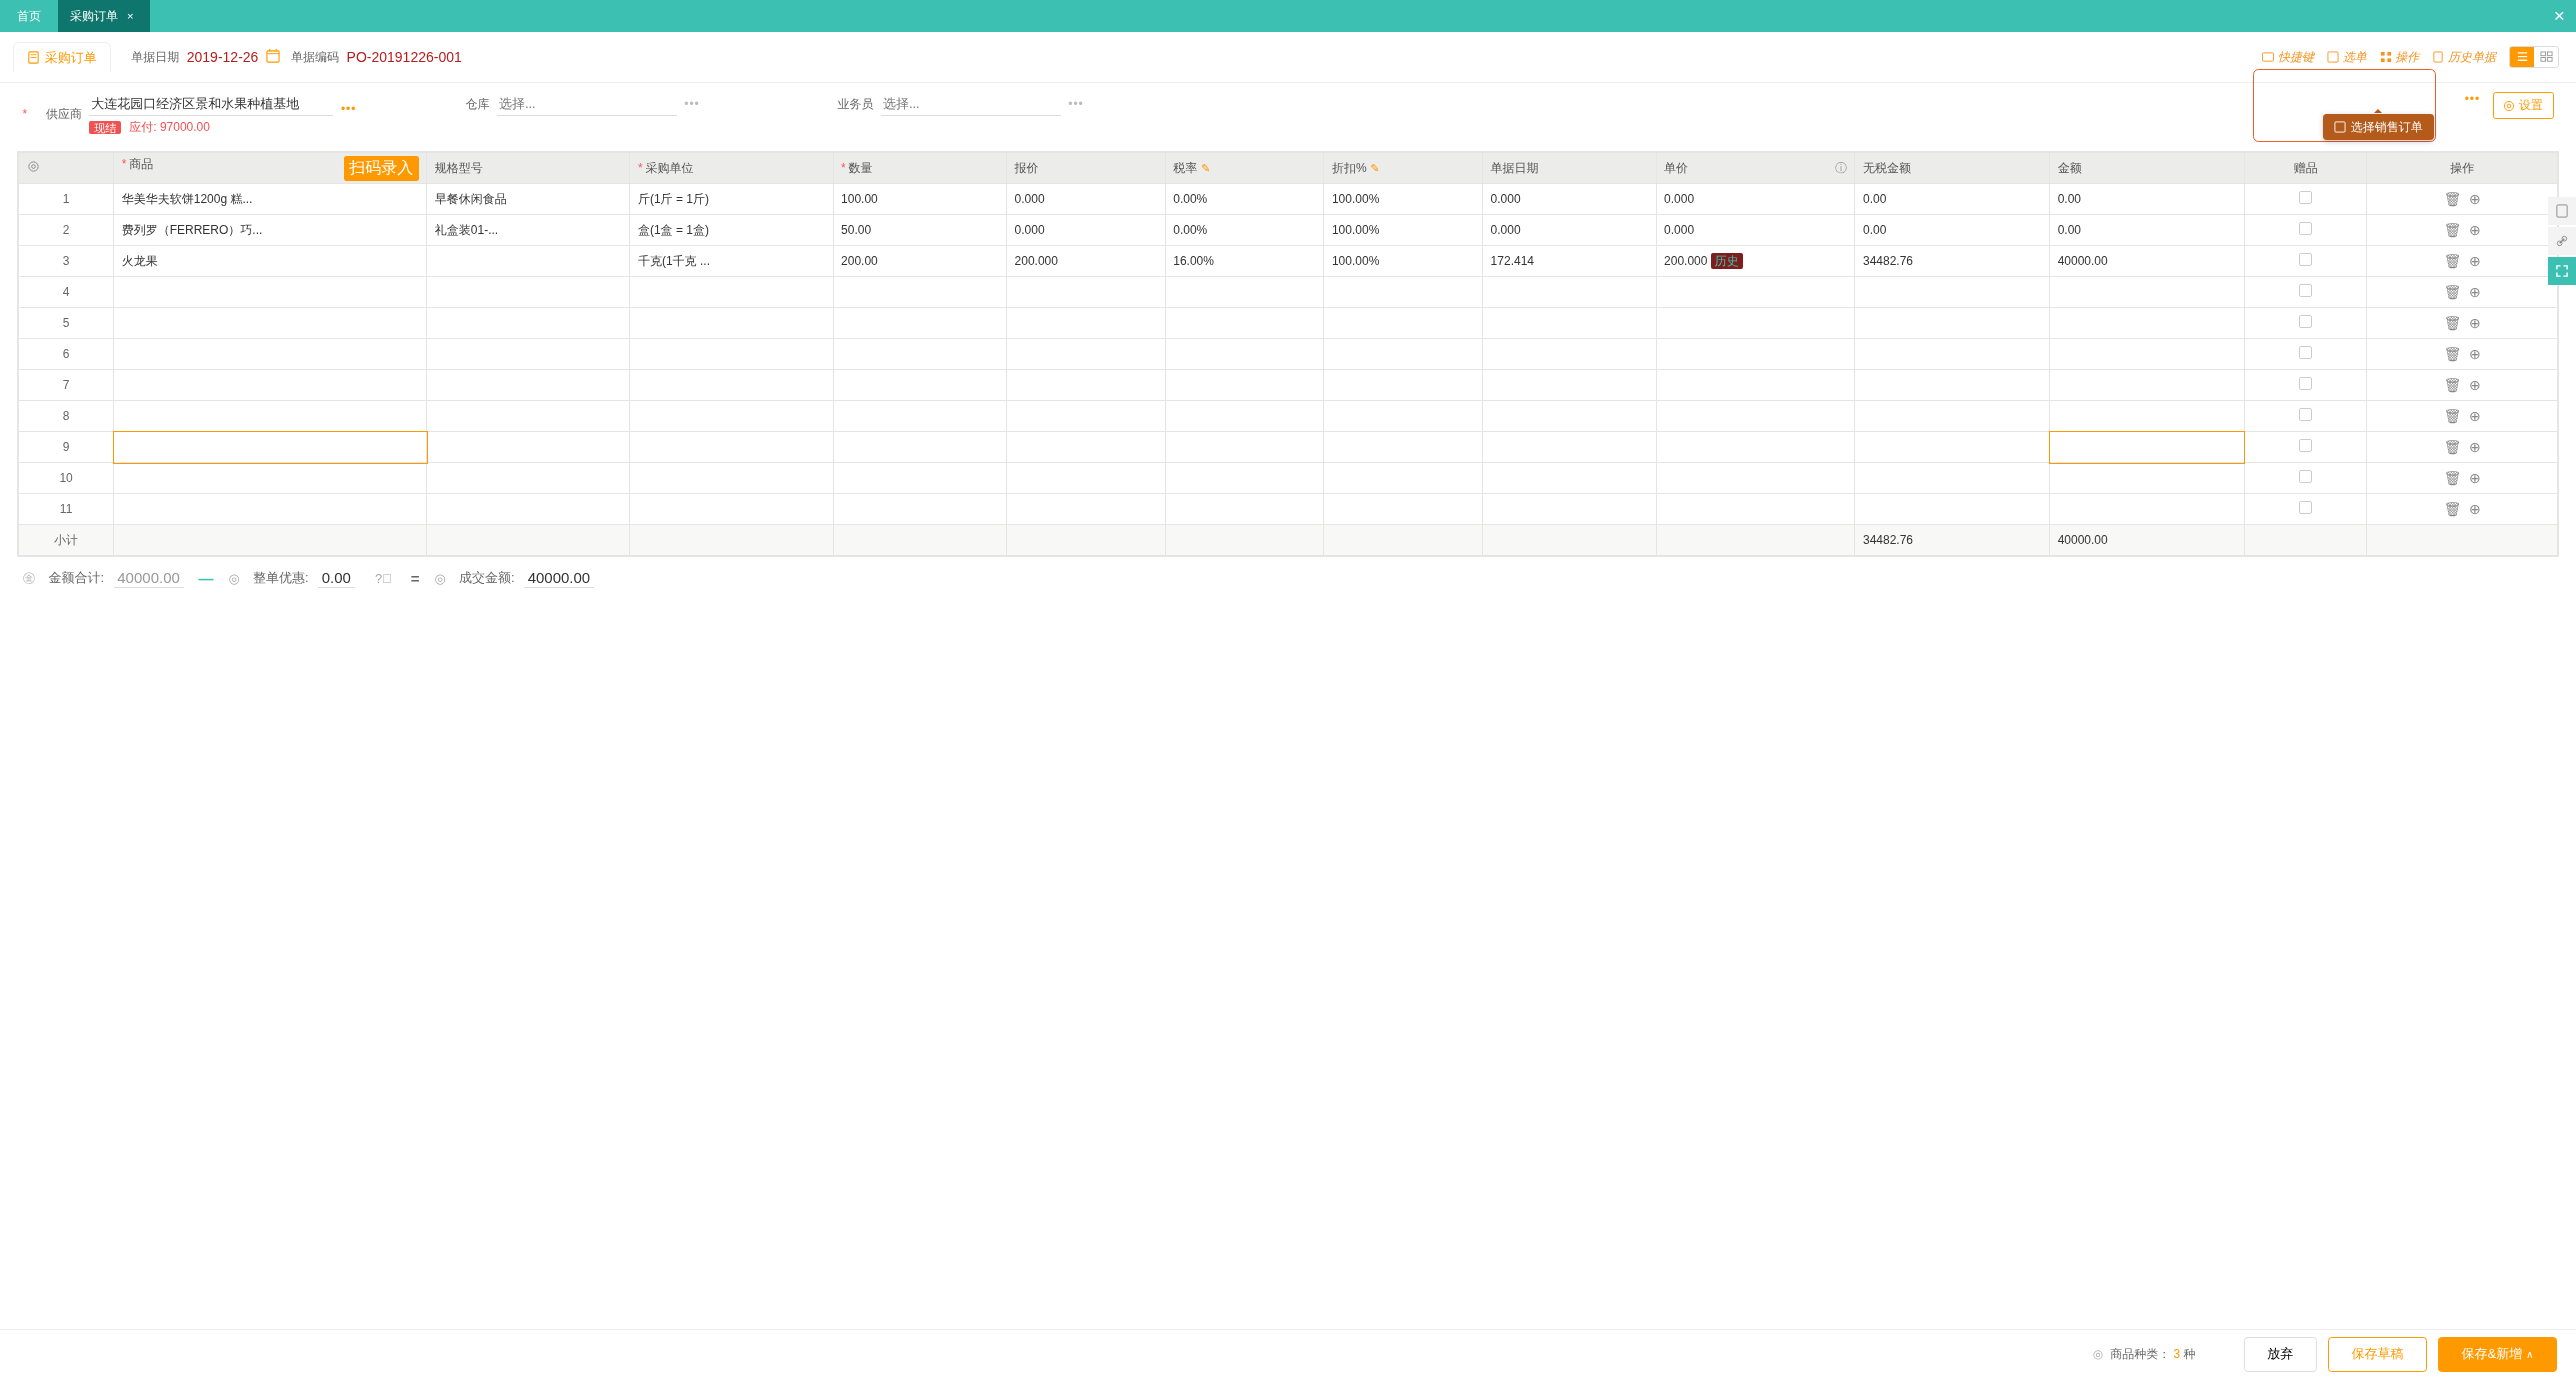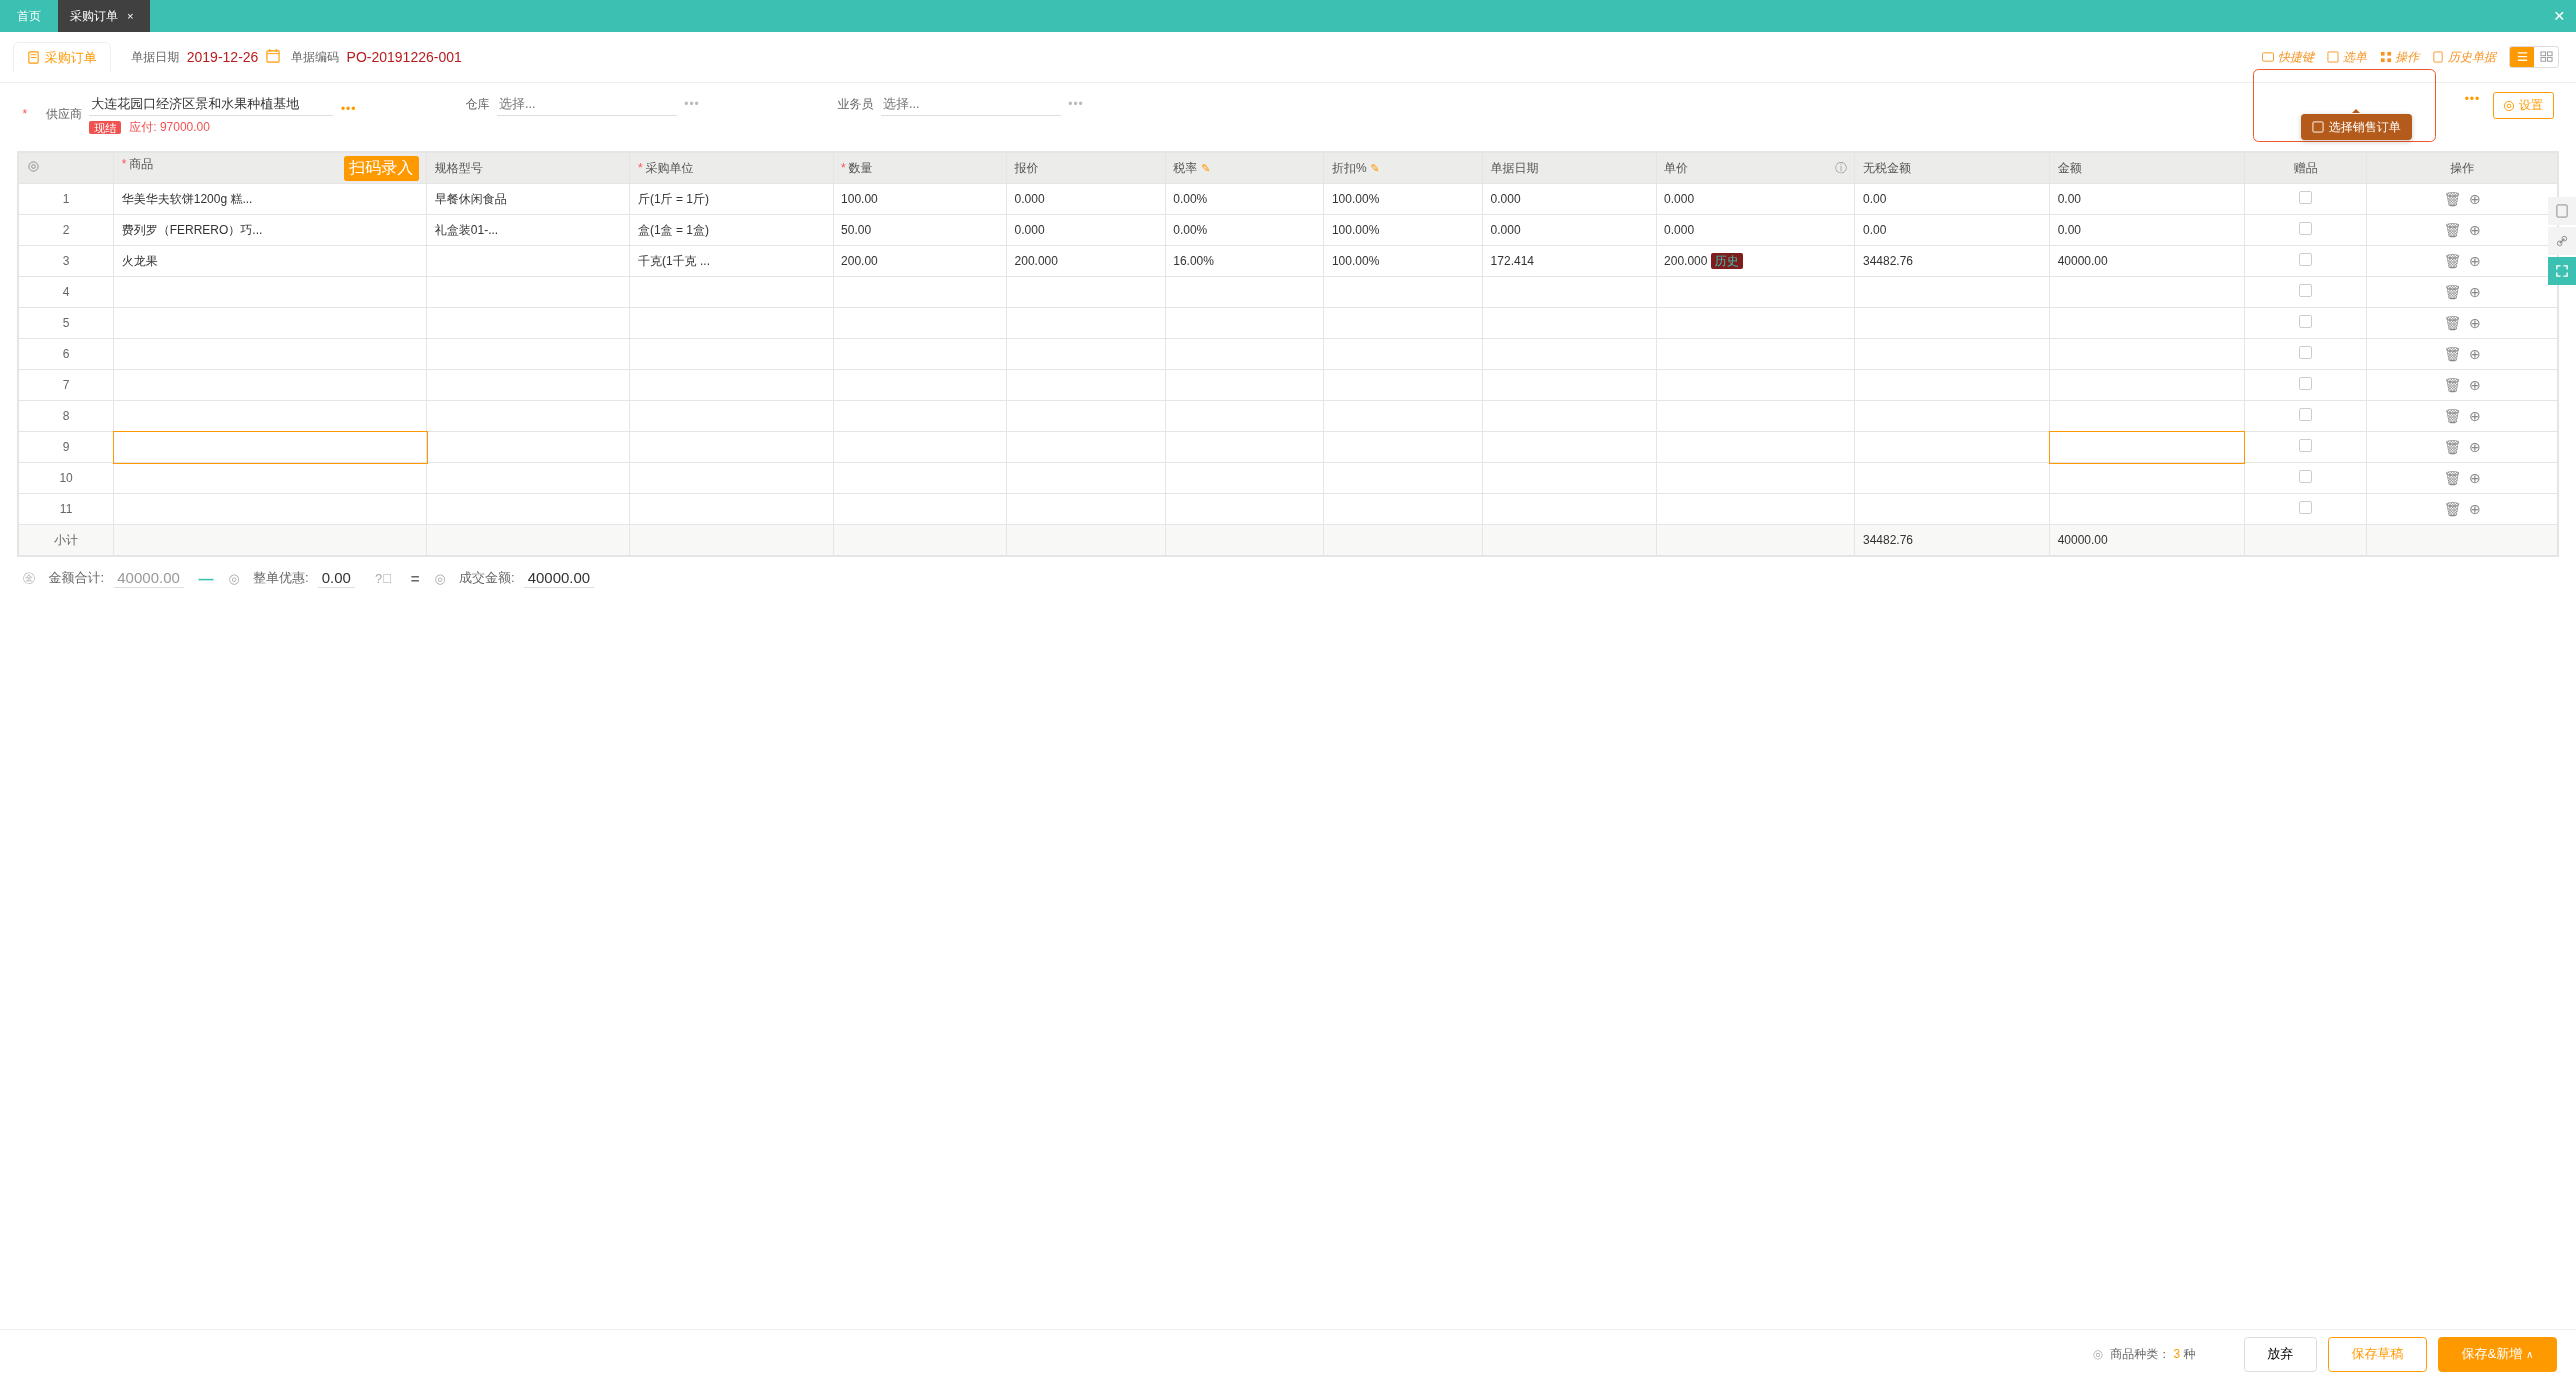--- a/index.html
+++ b/index.html
@@ -1,20 +1,20 @@
 <!DOCTYPE html>
 <html style="font-size:15px"><head>
 <meta charset="utf-8">
 <style>
 * { box-sizing: border-box; margin: 0; padding: 0; }
 body { font-family: -apple-system, "PingFang SC", "Microsoft YaHei", sans-serif; font-size: 12px; color: #333; background: #fff; }
 
 .top-bar { background: #3cc0b1; height: 32px; display: flex; align-items: center; position: relative; }
 .tab { padding: 0 17px; height: 32px; line-height: 32px; color: #fff; cursor: pointer; }
-.tab.active { background: #404040; padding-left: 12px; }
+.tab.active { background: #0f766e; padding-left: 12px; }
 .tab-close { margin-left: 5.6px; font-size: 11.2px; }
 .top-close { position: absolute; right: 11.2px; color: #fff; font-size: 19px; cursor: pointer; }
 
 .doc-header { display: flex; align-items: center; padding: 0 13px; height: 51px; border-bottom: 0.9px solid #eee; position: relative; }
 .sub-tab { display: flex; align-items: center; padding: 5.6px 13px; background: #fff; border: 0.9px solid #eee; border-bottom: none; border-radius: 5.6px 5.6px 0 0; color: #f90; font-size: 13px; margin-right: 9.4px; }
 .sub-tab svg { margin-right: 4.7px; }
 .field-label { color: #666; margin: 0 7.5px 0 11.2px; }
 .field-value { color: #b91c1c; font-size: 14px; }
 .date-icon { color: #f90; margin-left: 7.5px; font-size: 14px; }
 
@@ -151,21 +151,21 @@
             <rect x="1" y="1" width="5" height="4" fill="none" stroke="#999"></rect>
             <rect x="8" y="1" width="5" height="4" fill="none" stroke="#999"></rect>
             <rect x="1" y="7" width="5" height="4" fill="none" stroke="#999"></rect>
             <rect x="8" y="7" width="5" height="4" fill="none" stroke="#999"></rect>
           </svg>
         </div>
     </div>
   </div>
 
   <div class="highlight-box" style="top:37px; right:140px; width:183px; height:73px;"></div>
-  <div class="popover-btn" style="top:82px; right:164px;">
+  <div class="popover-btn" style="top:82px; right:142px;">
     <svg width="12" height="12" viewBox="0 0 13 13">
         <rect x="1" y="1" width="11" height="11" rx="1" fill="none" stroke="#fff"></rect>
       </svg>
     <span>选择销售订单</span>
   </div>
 </div>
 
 <div class="form-area">
   <div class="form-row">
     <div class="form-group" style="width:393px;">

